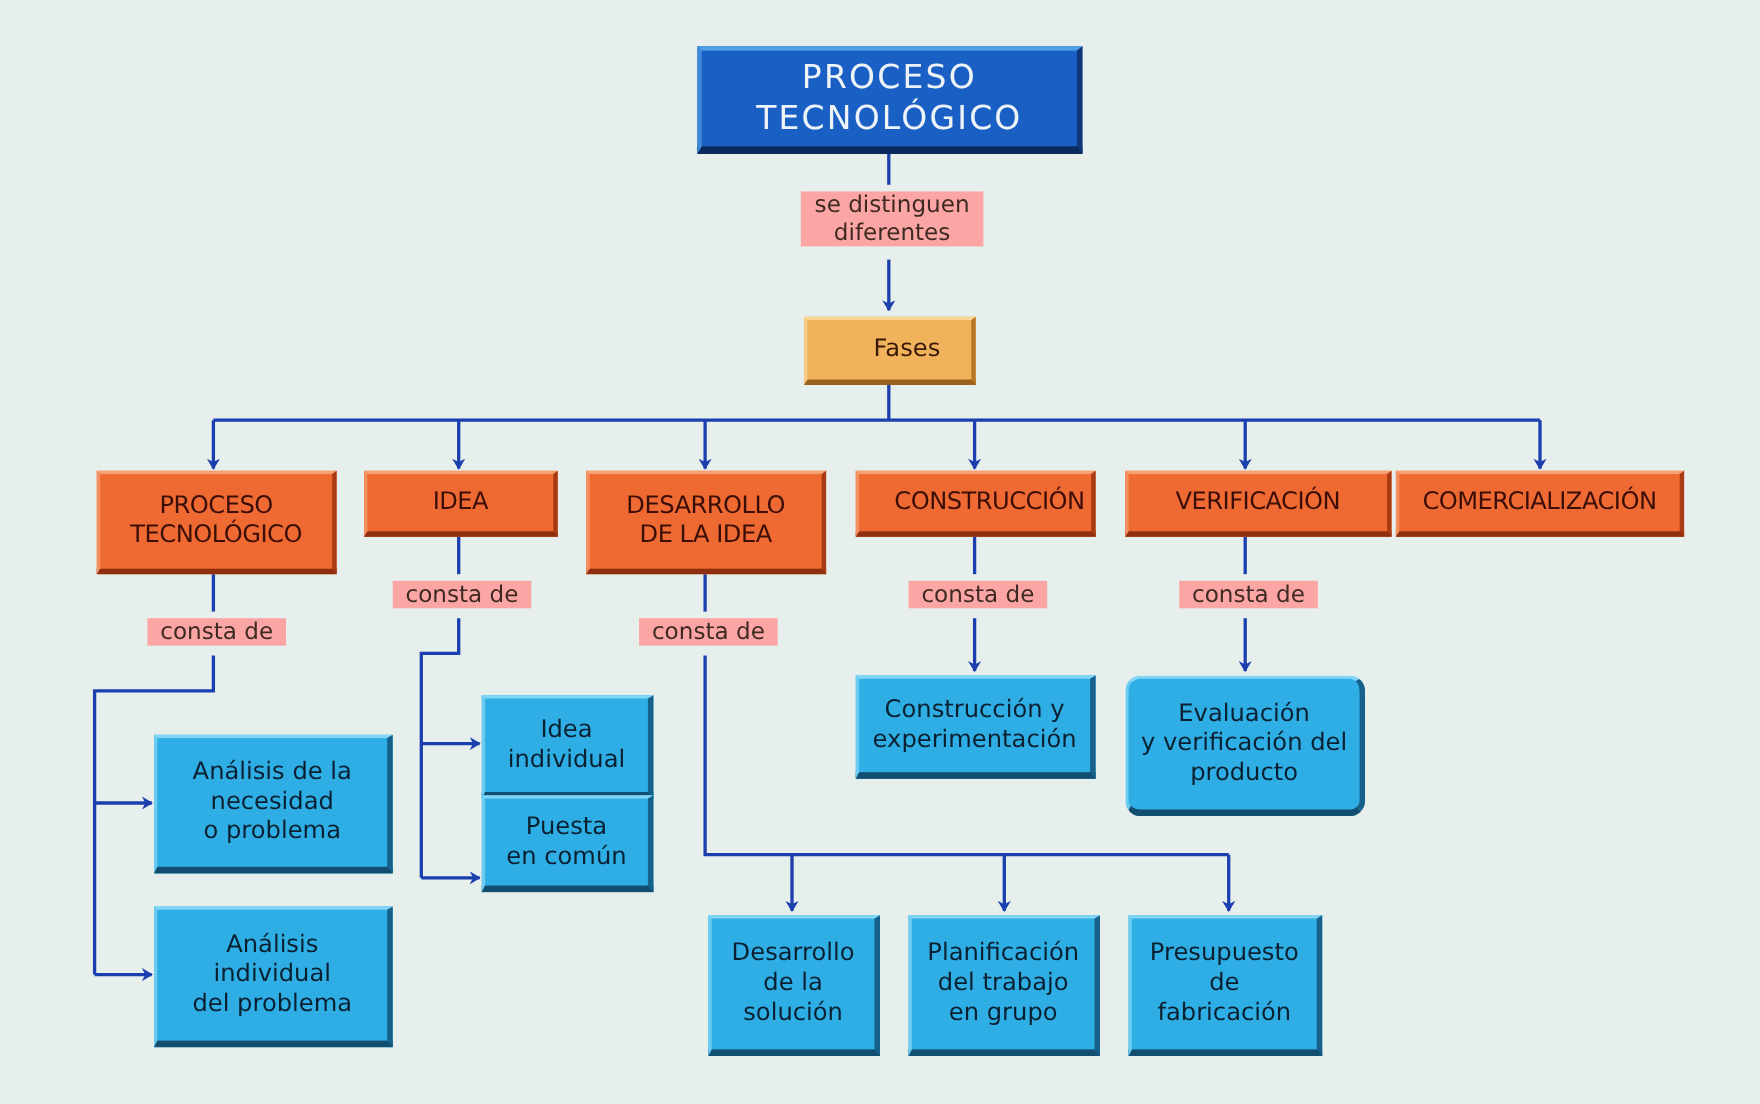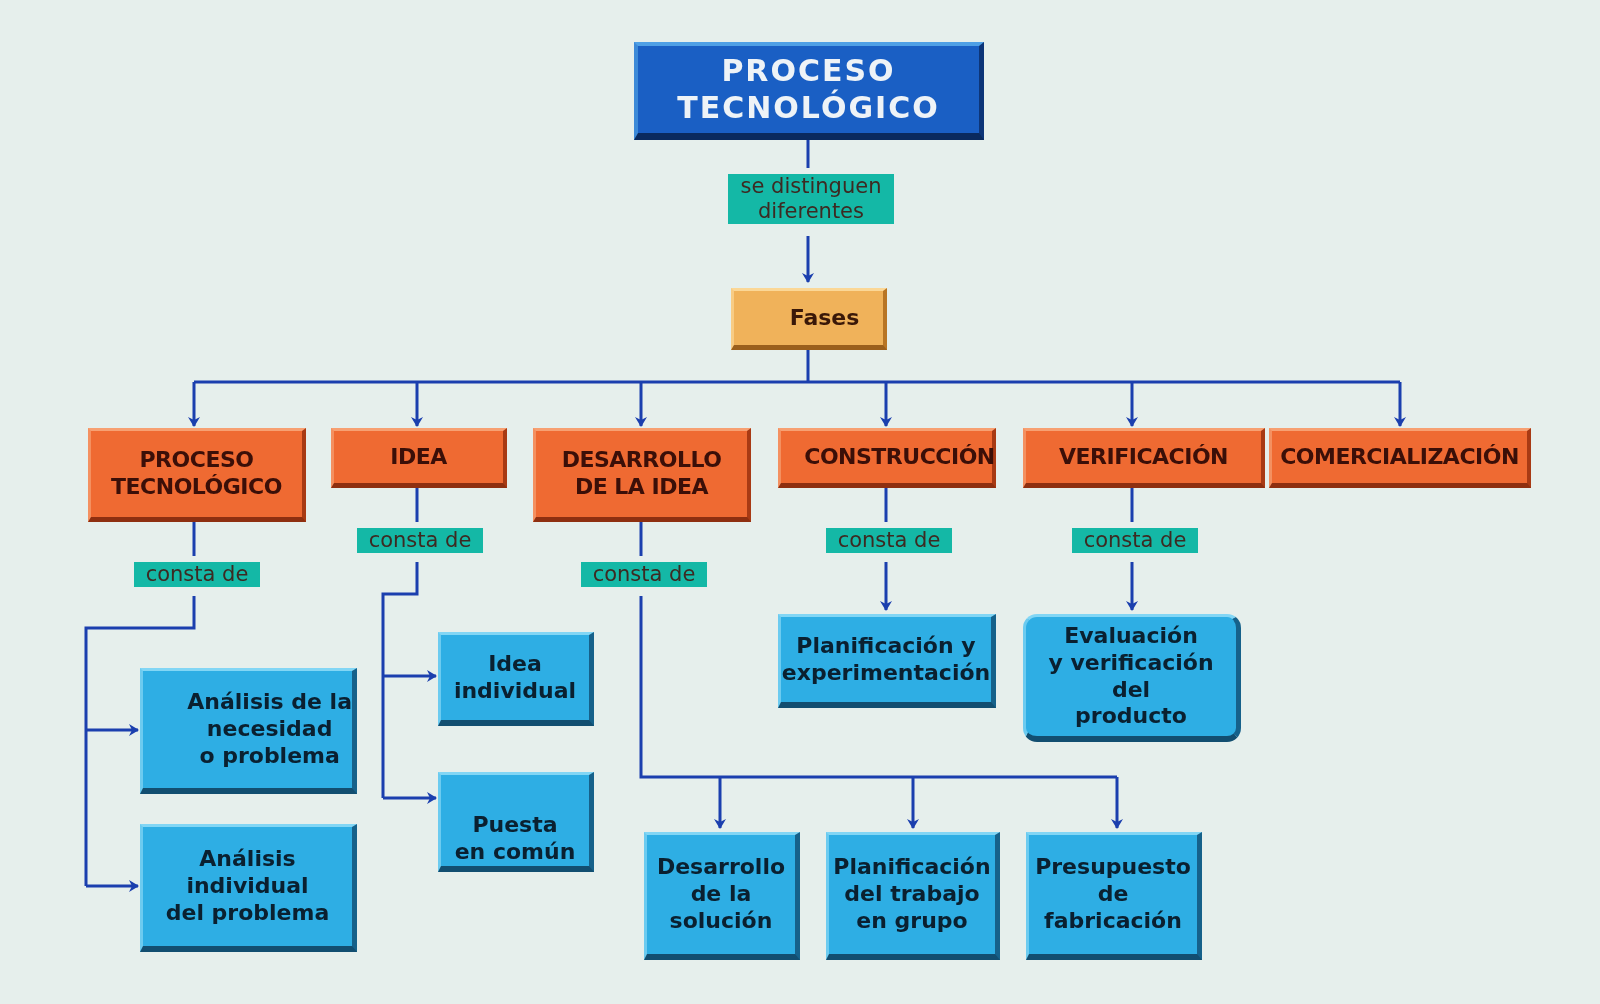--- a/index.html
+++ b/index.html
@@ -5,21 +5,21 @@
   html, body { margin:0; padding:0; }
   body {
     width:1600px; height:1004px; position:relative; overflow:hidden;
     background:#e6efec;
     font-family:"DejaVu Sans", sans-serif;
   }
   svg.lines { position:absolute; left:0; top:0; width:1600px; height:1004px; }
   .box {
     position:absolute; box-sizing:border-box;
     display:flex; align-items:center; justify-content:center; text-align:center;
-    font-weight:bold; line-height:1.22;
+    font-weight:normal; line-height:1.22;
   }
   .box span { white-space:pre-line; }
   .title {
     background:#1a5fc4; color:#eef3f7;
     border-top:4px solid #4fa0e6; border-left:4px solid #3d8ad8;
     border-right:5px solid #0d3578; border-bottom:7px solid #0a2a5e;
     font-size:30px; letter-spacing:2px;
   }
   .fases {
     background:#f0b25a; color:#3a1808;
@@ -34,21 +34,21 @@
     font-size:22px; letter-spacing:-0.5px;
   }
   .leaf {
     background:#2eaee4; color:#0a2030;
     border-top:3px solid #82d6f5; border-left:3px solid #6ccbf0;
     border-right:5px solid #16618a; border-bottom:6px solid #124e70;
     font-size:22px;
   }
   .label {
     position:absolute; color:#3d2a22; font-size:21px; text-align:center;
-    white-space:pre-line; line-height:1.2; background:#14b8a6; padding:0 3px;
+    white-space:pre-line; line-height:1.2; background:#fca5a5; padding:0 3px;
   }
 </style>
 </head>
 <body>
 
 <svg class="lines" viewBox="0 0 1600 1004">
   <defs>
     <marker id="ah" markerWidth="10" markerHeight="12" refX="9" refY="6" orient="auto" markerUnits="userSpaceOnUse">
       <path d="M0,0 L10,6 L0,12 L3,6 Z" fill="#1b3fae"></path>
     </marker>
@@ -123,54 +123,54 @@
 <div class="box phase" style="left:1269px;top:428px;width:262px;height:60px;text-align:right;">
   <span>COMERCIALIZACIÓN</span>
 </div>
 
 <div class="label" style="left:134px;top:562px;width:120px;">consta de</div>
 <div class="label" style="left:357px;top:528px;width:120px;">consta de</div>
 <div class="label" style="left:581px;top:562px;width:120px;">consta de</div>
 <div class="label" style="left:826px;top:528px;width:120px;">consta de</div>
 <div class="label" style="left:1072px;top:528px;width:120px;">consta de</div>
 
-<div class="box leaf" style="left:140px;top:668px;width:217px;height:126px;justify-content:flex-end;">
+<div class="box leaf" style="left:140px;top:668px;width:217px;height:126px;">
   <span>Análisis de la
 necesidad
 o problema</span>
 </div>
 <div class="box leaf" style="left:140px;top:824px;width:217px;height:128px;">
   <span>Análisis
 individual
 del problema</span>
 </div>
 <div class="box leaf" style="left:438px;top:632px;width:156px;height:94px;">
   <span>Idea
 individual</span>
 </div>
-<div class="box leaf" style="left:438px;top:772px;width:156px;height:100px;align-items:flex-end;">
+<div class="box leaf" style="left:438px;top:723px;width:156px;height:88px;">
   <span>Puesta
 en común</span>
 </div>
 <div class="box leaf" style="left:644px;top:832px;width:156px;height:128px;">
   <span>Desarrollo
 de la
 solución</span>
 </div>
 <div class="box leaf" style="left:826px;top:832px;width:174px;height:128px;">
   <span>Planificación
 del trabajo
 en grupo</span>
 </div>
 <div class="box leaf" style="left:1026px;top:832px;width:176px;height:128px;">
   <span>Presupuesto
 de
 fabricación</span>
 </div>
 <div class="box leaf" style="left:778px;top:614px;width:218px;height:94px;">
-  <span>Planificación y
+  <span>Construcción y
 experimentación</span>
 </div>
 <div class="box leaf" style="left:1023px;top:614px;width:218px;height:128px;border-radius:14px;">
   <span>Evaluación
 y verificación del
 producto</span>
 </div>
 
 </body></html>

